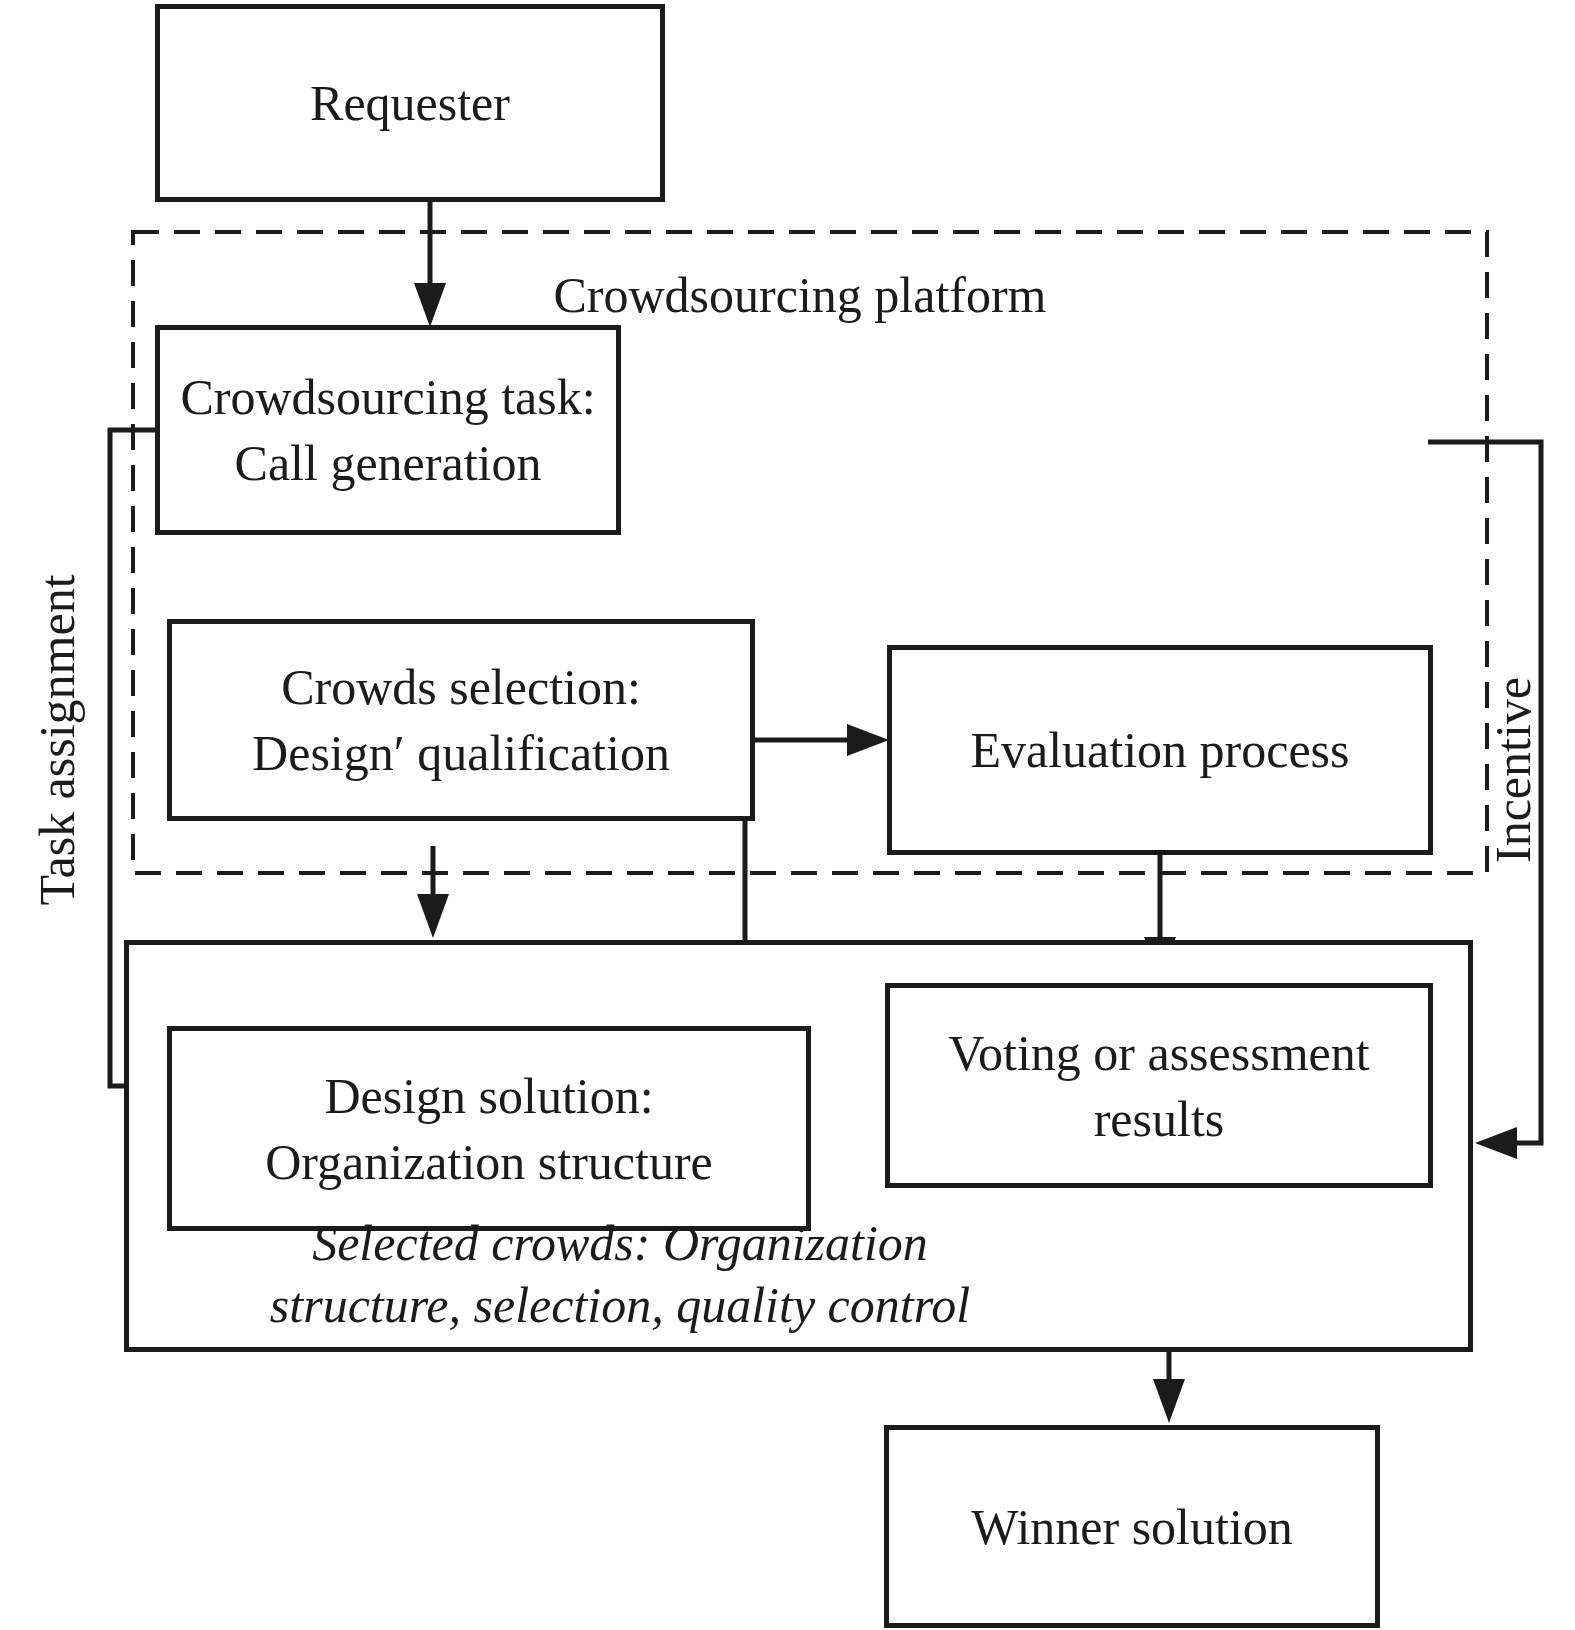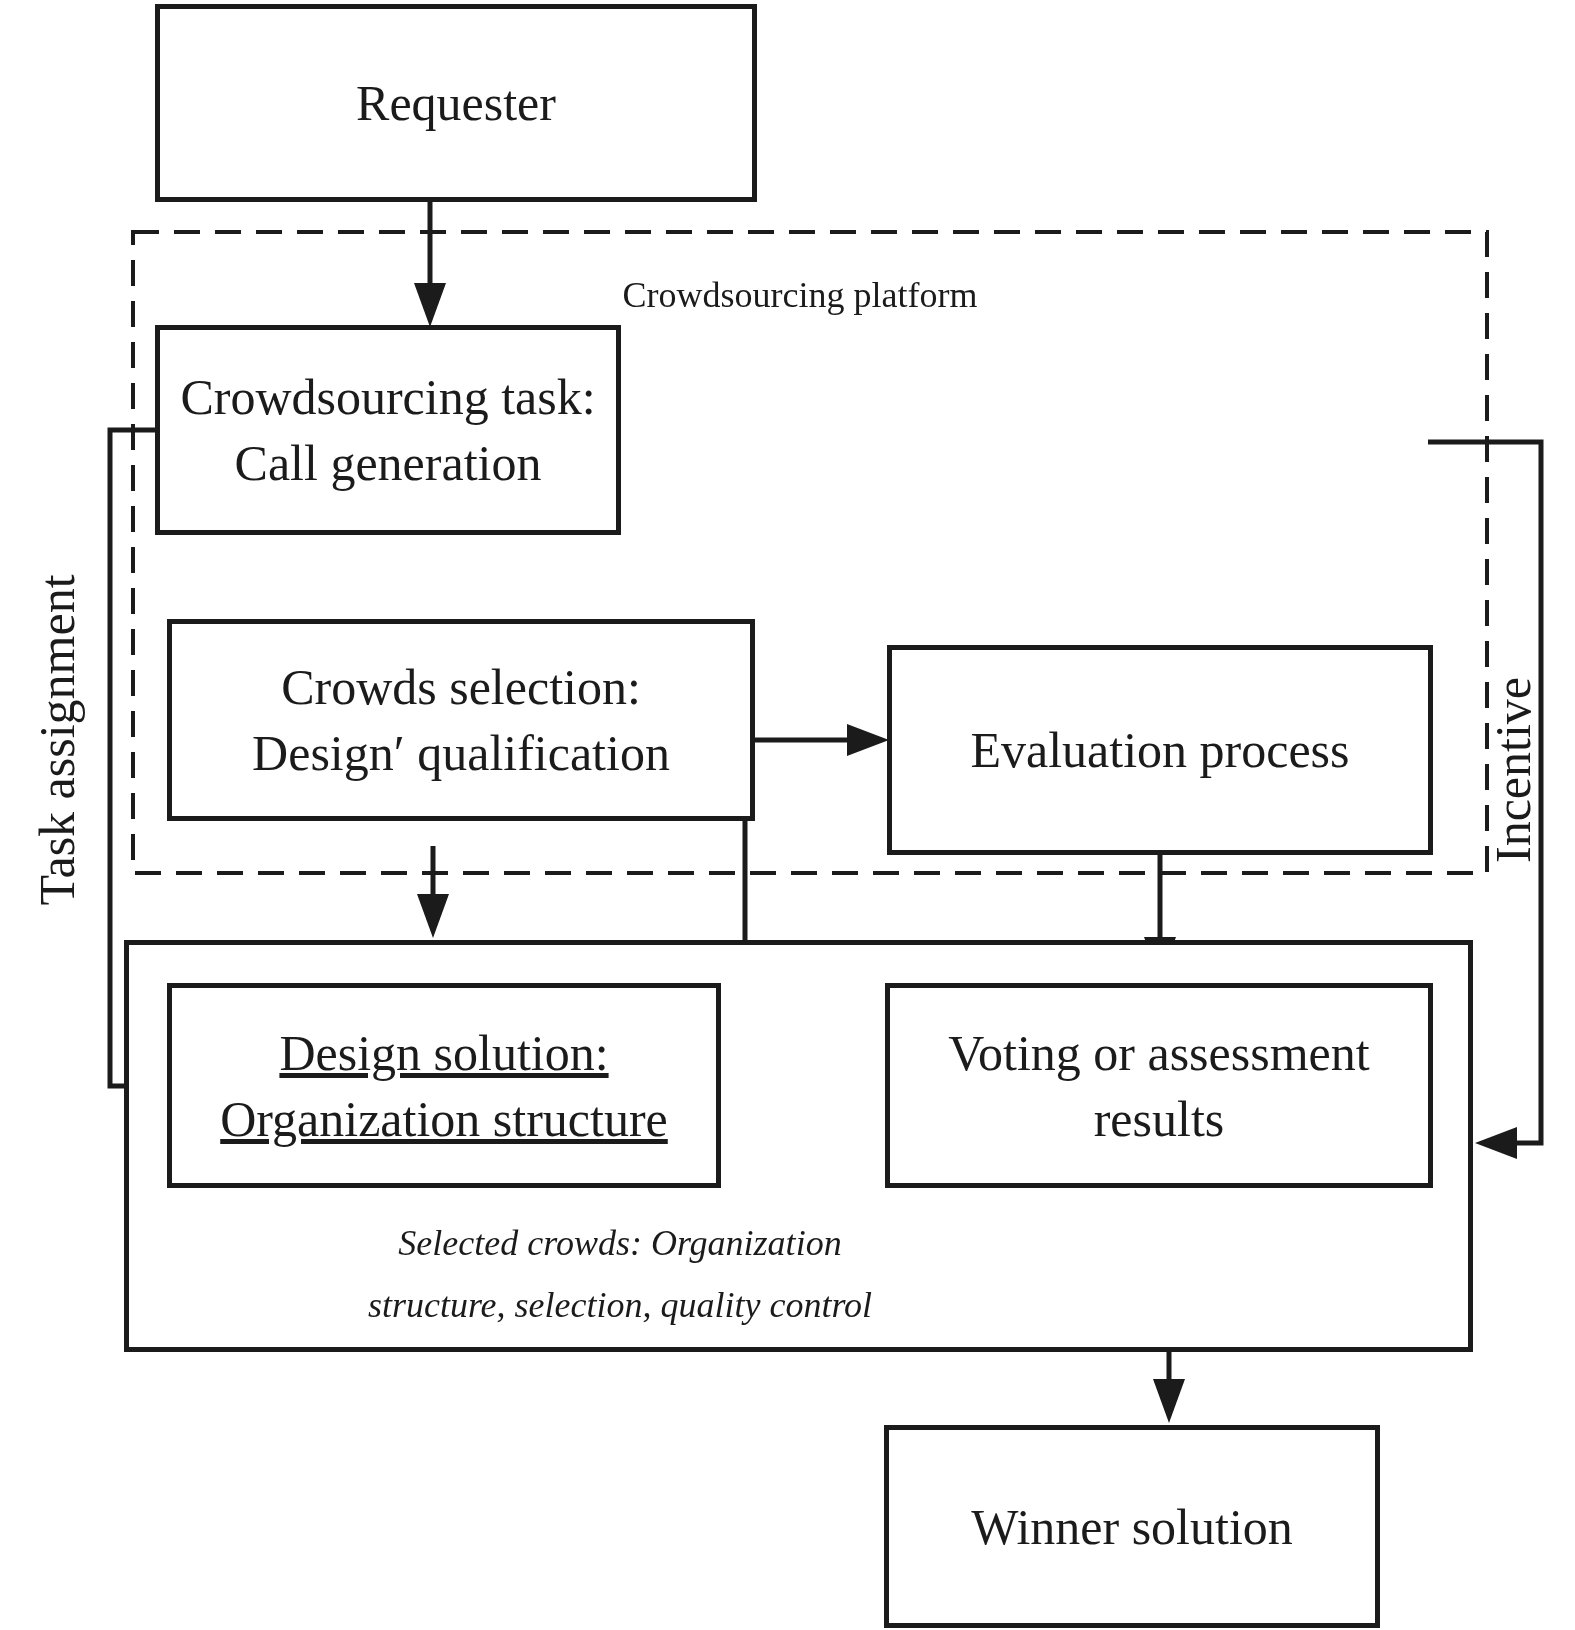--- a/index.html
+++ b/index.html
@@ -30,33 +30,33 @@
     background: #ffffff;
     display: flex;
     flex-direction: column;
     align-items: center;
     justify-content: center;
     text-align: center;
     font-size: 50px;
     line-height: 66px;
     white-space: nowrap;
   }
-  .node-requester      { left: 155px; top: 4px;    width: 602px; height: 198px; }
+  .node-requester      { left: 155px; top: 4px;    width: 510px; height: 198px; }
   .node-task           { left: 155px; top: 325px;  width: 466px; height: 210px; }
   .node-reward         { left: 885px; top: 343px;  width: 545px; height: 198px; }
   .node-crowds         { left: 167px; top: 619px;  width: 588px; height: 202px; }
   .node-evaluation     { left: 887px; top: 645px;  width: 546px; height: 210px; }
   .node-container      { left: 124px; top: 940px;  width: 1349px; height: 412px; border-width: 5px; }
-  .node-design         { left: 167px; top: 983px;  width: 554px; height: 205px; text-decoration: underline; }
+  .node-design         { left: 167px; top: 1026px;  width: 644px; height: 205px; }
   .node-voting         { left: 885px; top: 983px;  width: 548px; height: 205px; }
   .node-winner         { left: 840px; top: 1425px; width: 496px; height: 203px; margin-left: 44px; }
   .caption {
     position: absolute;
     text-align: center;
-    font-size: 36px;
+    font-size: 50px;
     line-height: 62px;
     white-space: nowrap;
   }
   .caption-platform {
     left: 450px; top: 264px; width: 700px;
   }
   .caption-selected {
     left: 140px; top: 1212px; width: 960px; font-style: italic;
   }
   .vlabel {

